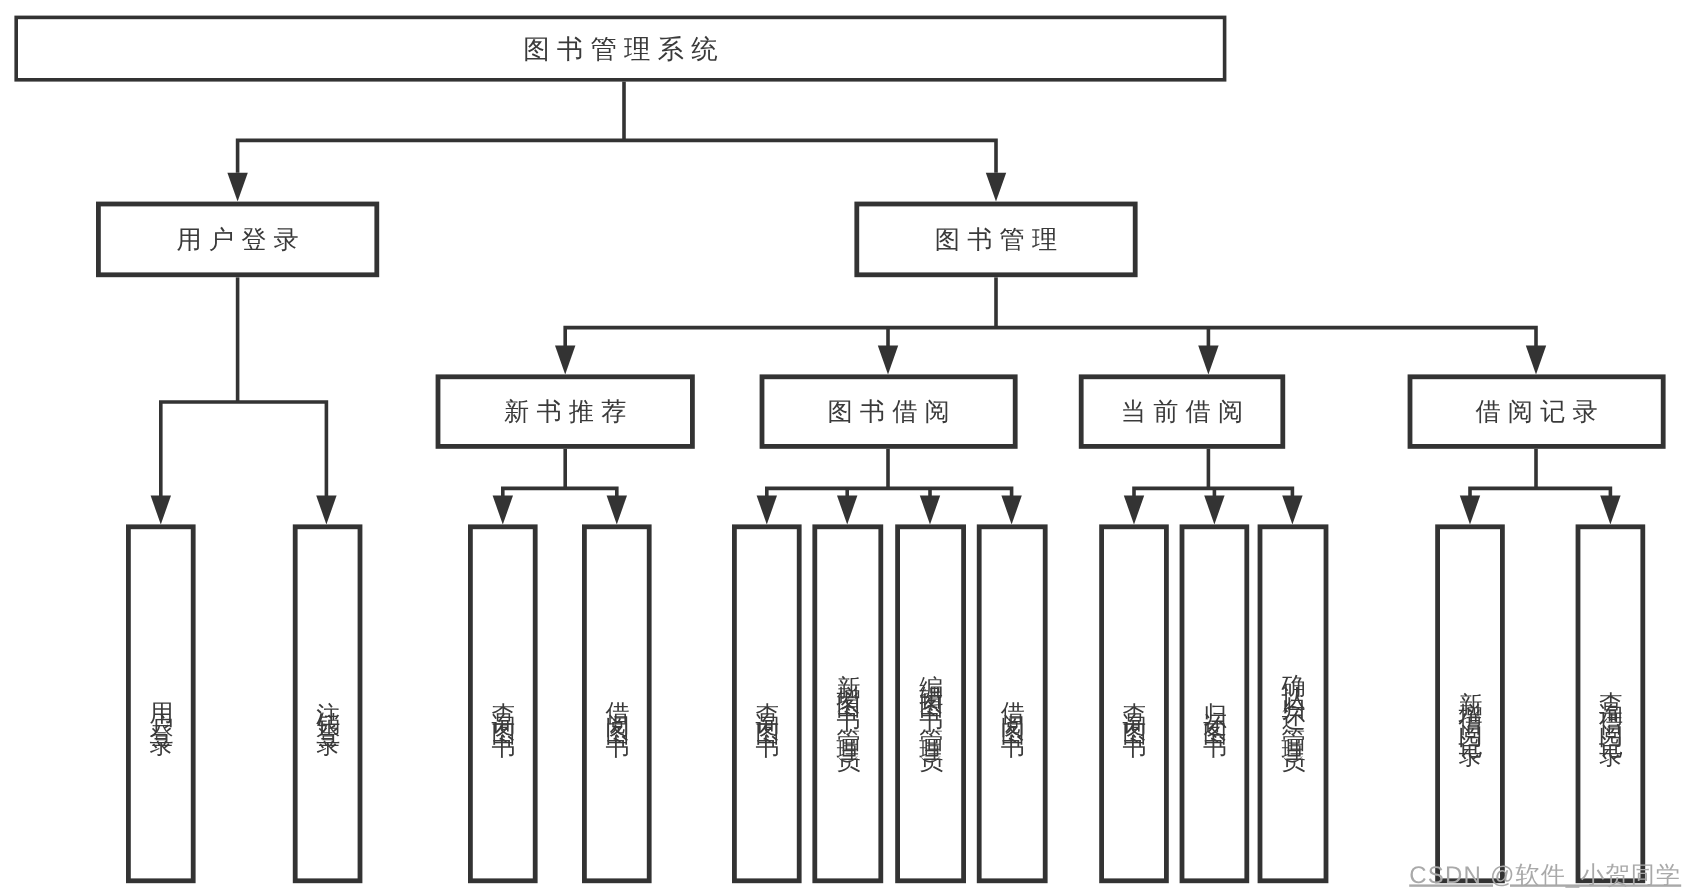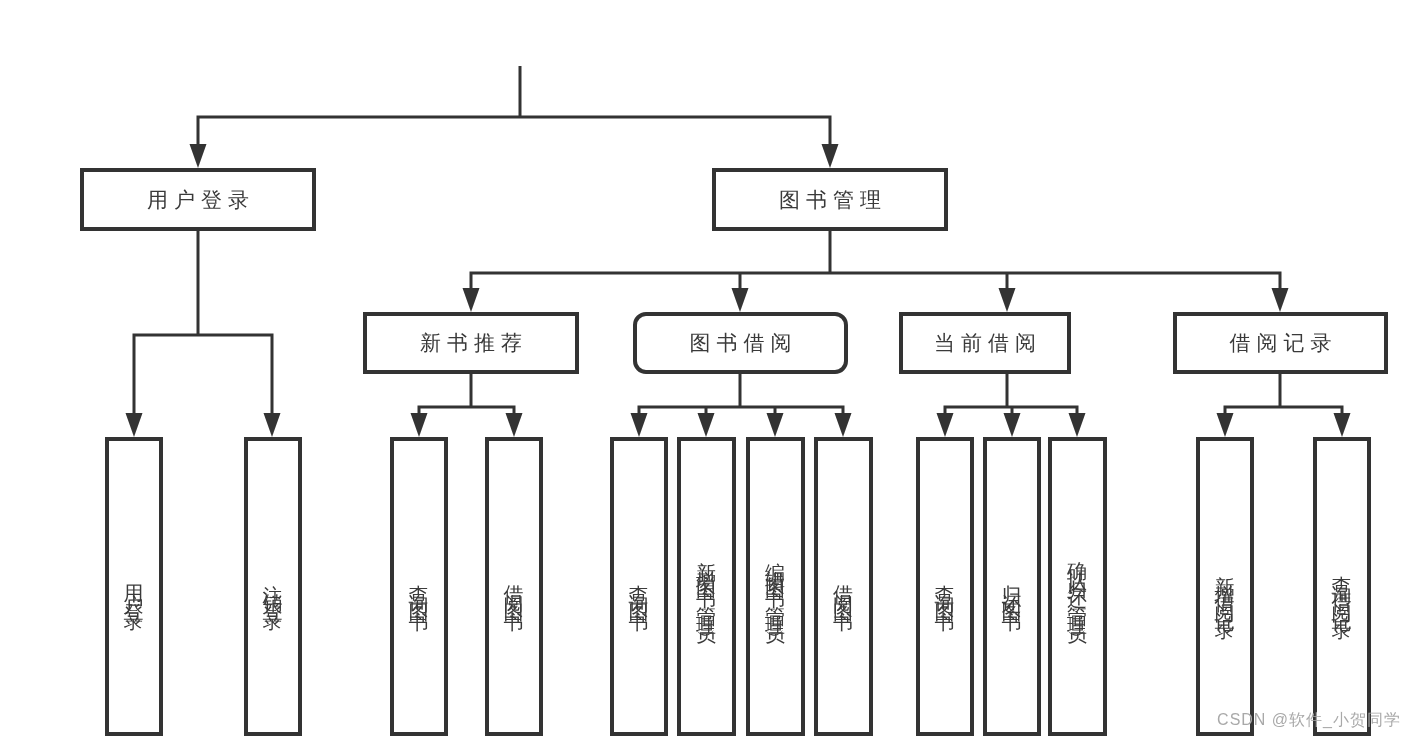--- a/index.html
+++ b/index.html
@@ -38,25 +38,26 @@
     line-height: 1.1;
     color: #3a3a3a;
     white-space: nowrap;
   }
   .l2 { top: 168px; height: 63px; }
   .l3 { top: 312px; height: 62px; }
   .leaf { top: 437px; height: 299px; }
   .watermark {
     position: absolute;
     right: 4px;
-    bottom: 16px;
-    font-size: 16px;
+    bottom: 4px;
+    font-size: 20px;
     color: #a9a9a9;
     letter-spacing: 1px;
     z-index: 5;
+    text-decoration: underline;
   }
 </style>
 </head>
 <body>
 
 <div class="stage">
 
   <svg class="connectors" width="1405" height="747" viewBox="0 0 1405 747">
     <g stroke="#333333" stroke-width="3" fill="none">
       <path d="M520 66 V117"></path>
@@ -95,32 +96,35 @@
       <polygon points="766.5,413 783.5,413 775,437"></polygon>
       <polygon points="834.5,413 851.5,413 843,437"></polygon>
       <polygon points="936.5,413 953.5,413 945,437"></polygon>
       <polygon points="1003.5,413 1020.5,413 1012,437"></polygon>
       <polygon points="1068.5,413 1085.5,413 1077,437"></polygon>
       <polygon points="1216.5,413 1233.5,413 1225,437"></polygon>
       <polygon points="1333.5,413 1350.5,413 1342,437"></polygon>
     </g>
   </svg>
 
+  <div class="box root" style="left:12px; top:13px; width:1010px; height:55px;">
+    <span class="hlabel">图书管理系统</span>
+  </div>
 
   <div class="box l2" style="left:80px; width:236px;">
     <span class="hlabel">用户登录</span>
   </div>
   <div class="box l3" style="left:363px; width:216px;">
     <span class="hlabel">新书推荐</span>
   </div>
 
   <div class="box l2" style="left:712px; width:236px;">
     <span class="hlabel">图书管理</span>
   </div>
-  <div class="box l3" style="left:633px; width:215px;border-radius:13px;">
+  <div class="box l3" style="left:633px; width:215px;">
     <span class="hlabel">图书借阅</span>
   </div>
   <div class="box l3" style="left:899px; width:172px;">
     <span class="hlabel">当前借阅</span>
   </div>
   <div class="box l3" style="left:1173px; width:215px;align-items:center;">
     <span class="hlabel">借阅记录</span>
   </div>
 
   <div class="box leaf" style="left:105px; width:58px;">

